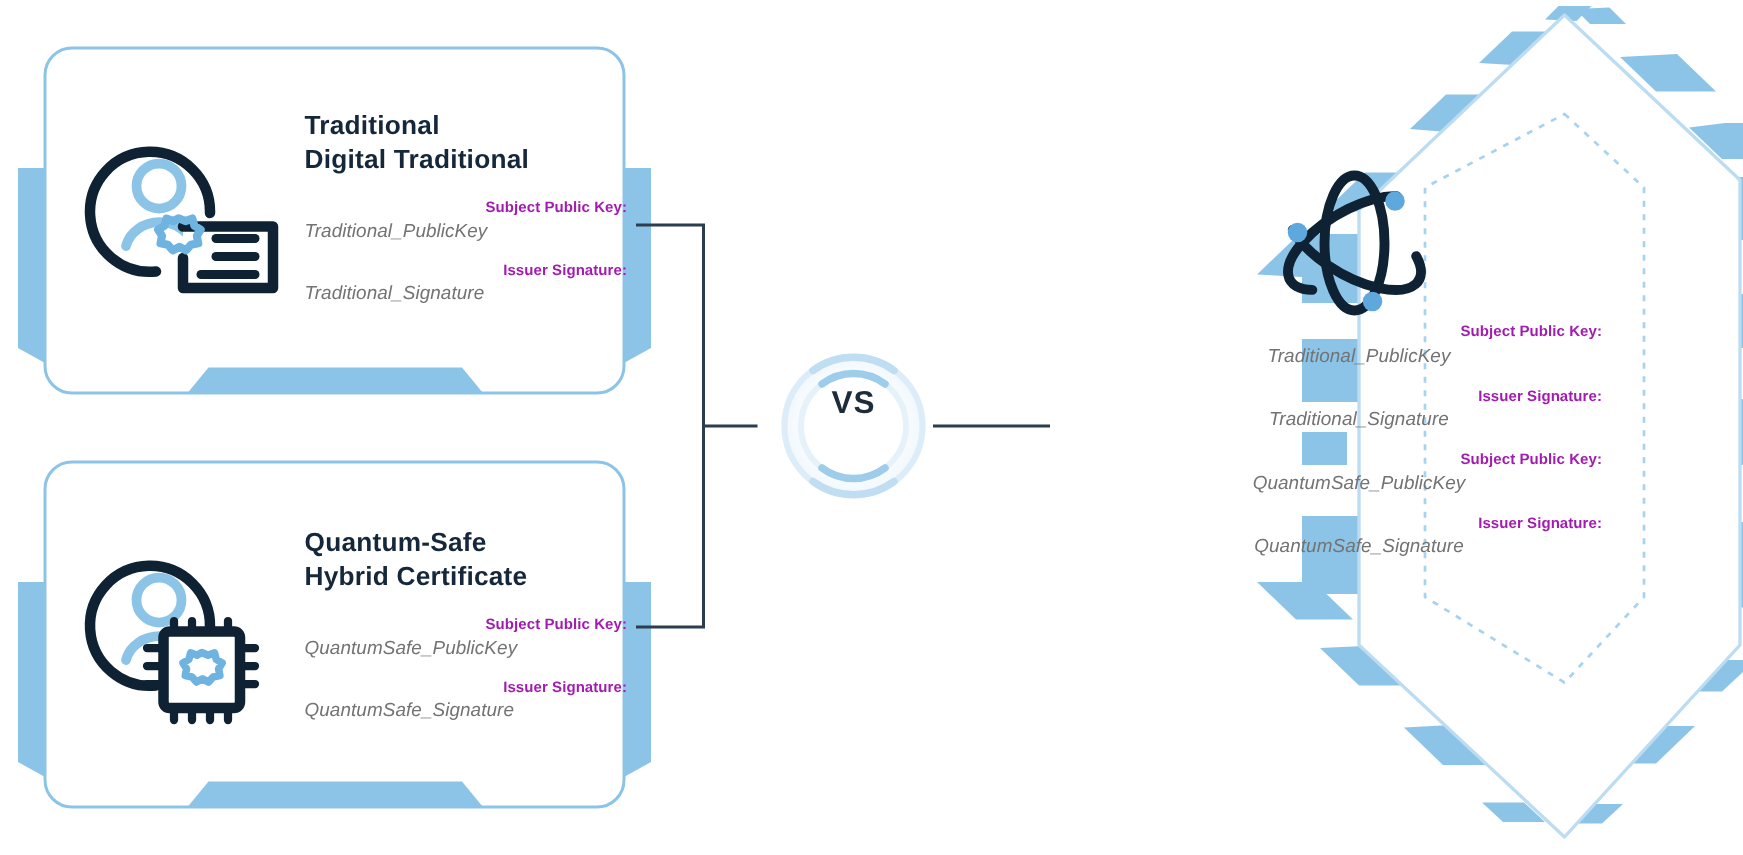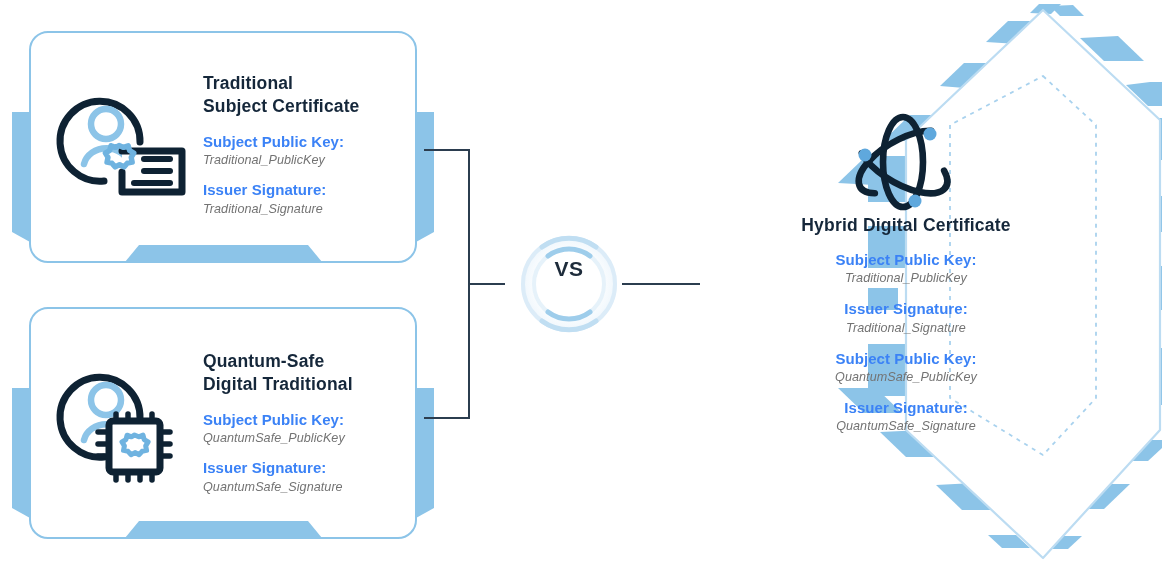--- a/index.html
+++ b/index.html
@@ -24,25 +24,26 @@
   
   .card-title{
     font-size:17.5px;
     font-weight:bold;
     color:#15273a;
     line-height:1.32;
     letter-spacing:0.15px;
     white-space:pre-line;
   }
   .field-label{
-    font-size:15px;
+    font-size:10px;
     font-weight:bold;
-    color:#3b82f6;
+    color:#a21caf;
     line-height:1.35;
     letter-spacing:0.05px;
+    text-align:right;
   }
   .field-value{
     font-size:12.6px;
     font-style:italic;
     color:#737373;
     line-height:1.35;
     letter-spacing:0.05px;
   }
 
   
@@ -266,52 +267,51 @@
         </g>
         <circle cx="-38" cy="-7" r="6.5" fill="#5fa8dd"></circle>
         <circle cx="27" cy="-28" r="6.5" fill="#5fa8dd"></circle>
         <circle cx="12" cy="39" r="6.5" fill="#5fa8dd"></circle>
       </g>
     </g>
   </svg>
 
   <div id="card1-text" class="card-text">
     <div class="card-title">Traditional
-Subject Certificate</div>
+Digital Traditional</div>
 
     <div class="field-group">
       <div class="field-label">Subject Public Key:</div>
       <div class="field-value">Traditional_PublicKey</div>
     </div>
 
     <div class="field-group">
       <div class="field-label">Issuer Signature:</div>
       <div class="field-value">Traditional_Signature</div>
     </div>
   </div>
 
   <div id="card2-text" class="card-text">
     <div class="card-title">Quantum-Safe
-Digital Traditional</div>
+Hybrid Certificate</div>
 
     <div class="field-group">
       <div class="field-label">Subject Public Key:</div>
       <div class="field-value">QuantumSafe_PublicKey</div>
     </div>
 
     <div class="field-group">
       <div class="field-label">Issuer Signature:</div>
       <div class="field-value">QuantumSafe_Signature</div>
     </div>
   </div>
 
   <div id="vs-label">VS</div>
 
   <div id="hex-text">
-    <div class="hex-title">Hybrid Digital Certificate</div>
 
     <div class="field-group">
       <div class="field-label">Subject Public Key:</div>
       <div class="field-value">Traditional_PublicKey</div>
     </div>
 
     <div class="field-group">
       <div class="field-label">Issuer Signature:</div>
       <div class="field-value">Traditional_Signature</div>
     </div>

